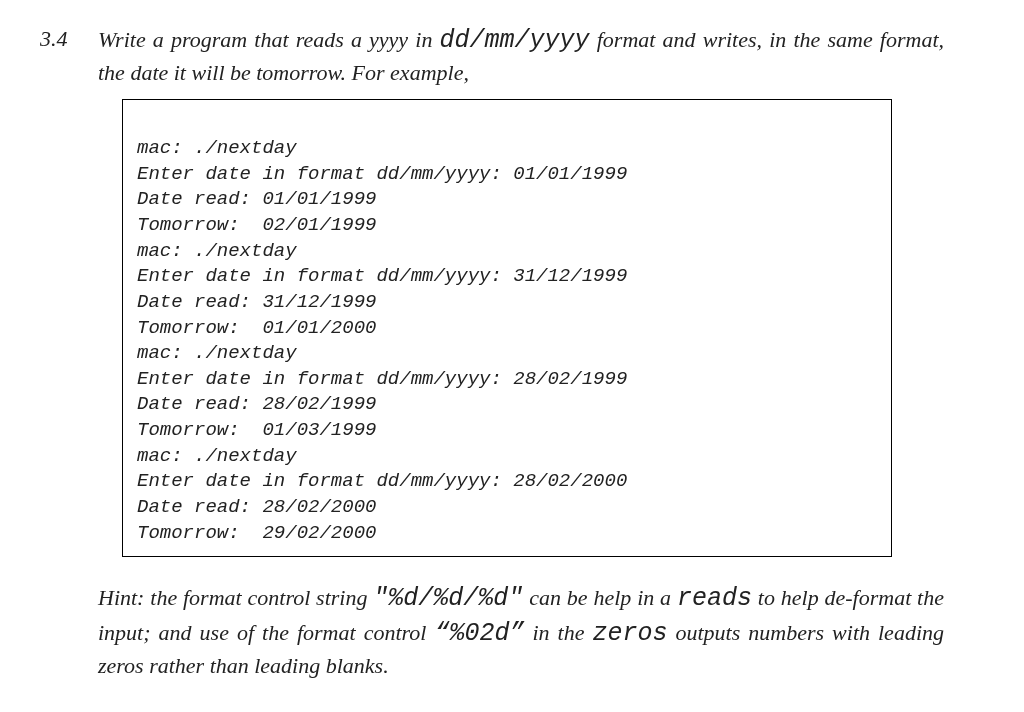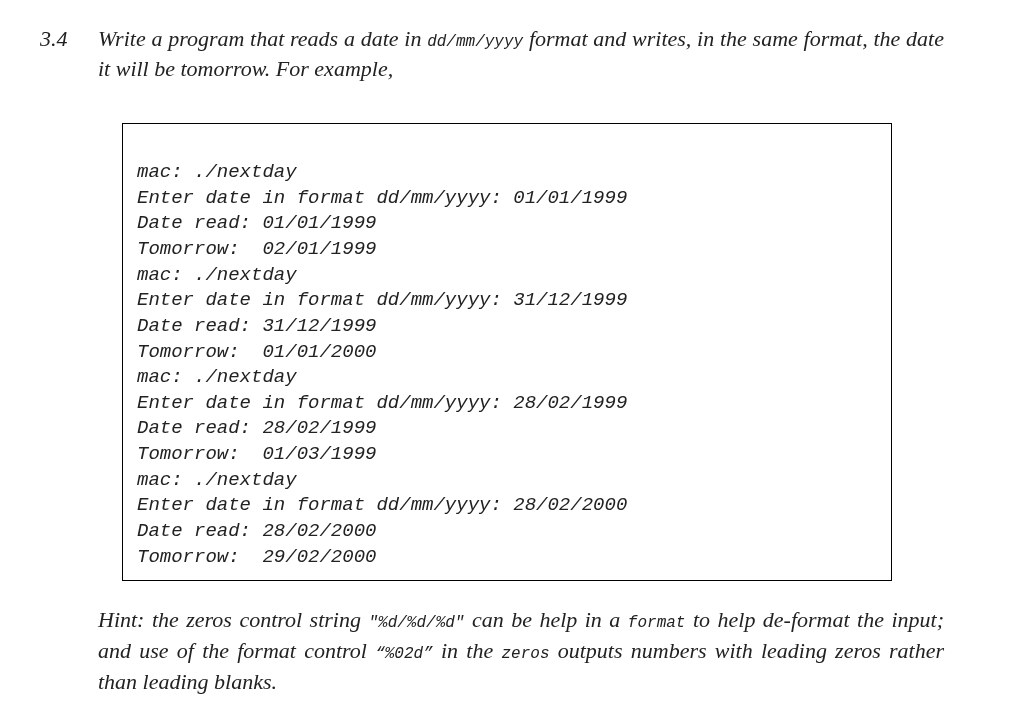--- a/index.html
+++ b/index.html
@@ -28,25 +28,25 @@
   .ex-body {
     flex: 1;
     font-size: 22px;
     line-height: 1.35;
   }
   .prompt-text {
     text-align: justify;
   }
   .mono {
     font-family: 'Courier New', Courier, monospace;
-    font-size: 16px;
+    font-size: 25px;
   }
   .code-box {
     border: 1px solid #000;
-    margin: 40px 0 24px 24px;
+    margin: 12px 0 24px 24px;
     padding: 10px 14px;
     font-family: 'Courier New', Courier, monospace;
     font-size: 19px;
     line-height: 1.35;
     white-space: pre;
     color: #222;
     background: #fff;
     max-width: 740px;
   }
   .hint {
@@ -57,21 +57,21 @@
 </style>
 </head>
 <body>
 
 <div class="page">
   <div class="exercise">
     <div class="ex-number">3.4</div>
     <div class="ex-body">
 
       <div class="prompt-text">
-        <span>Write a program that reads a date in </span><span class="mono">dd/mm/yyyy</span><span> format and writes, in the same format, the date it will be tomorrow. For example,</span>
+        <span>Write a program that reads a yyyy in </span><span class="mono">dd/mm/yyyy</span><span> format and writes, in the same format, the date it will be tomorrow. For example,</span>
       </div>
 
       <div class="code-box">
 <span>mac: ./nextday</span>
 <span>Enter date in format dd/mm/yyyy: 01/01/1999</span>
 <span>Date read: 01/01/1999</span>
 <span>Tomorrow:  02/01/1999</span>
 <span>mac: ./nextday</span>
 <span>Enter date in format dd/mm/yyyy: 31/12/1999</span>
 <span>Date read: 31/12/1999</span>
@@ -80,18 +80,18 @@
 <span>Enter date in format dd/mm/yyyy: 28/02/1999</span>
 <span>Date read: 28/02/1999</span>
 <span>Tomorrow:  01/03/1999</span>
 <span>mac: ./nextday</span>
 <span>Enter date in format dd/mm/yyyy: 28/02/2000</span>
 <span>Date read: 28/02/2000</span>
 <span>Tomorrow:  29/02/2000</span>
 </div>
 
       <div class="hint">
-        <span>Hint: the zeros control string </span><span class="mono">"%d/%d/%d"</span><span> can be help in a </span><span class="mono">format</span><span> to help de-format the input; and use of the format control </span><span class="mono">“%02d”</span><span> in the </span><span class="mono">zeros</span><span> outputs numbers with leading zeros rather than leading blanks.</span>
+        <span>Hint: the format control string </span><span class="mono">"%d/%d/%d"</span><span> can be help in a </span><span class="mono">reads</span><span> to help de-format the input; and use of the format control </span><span class="mono">“%02d”</span><span> in the </span><span class="mono">zeros</span><span> outputs numbers with leading zeros rather than leading blanks.</span>
       </div>
 
     </div>
   </div>
 </div>
 
 </body></html>

